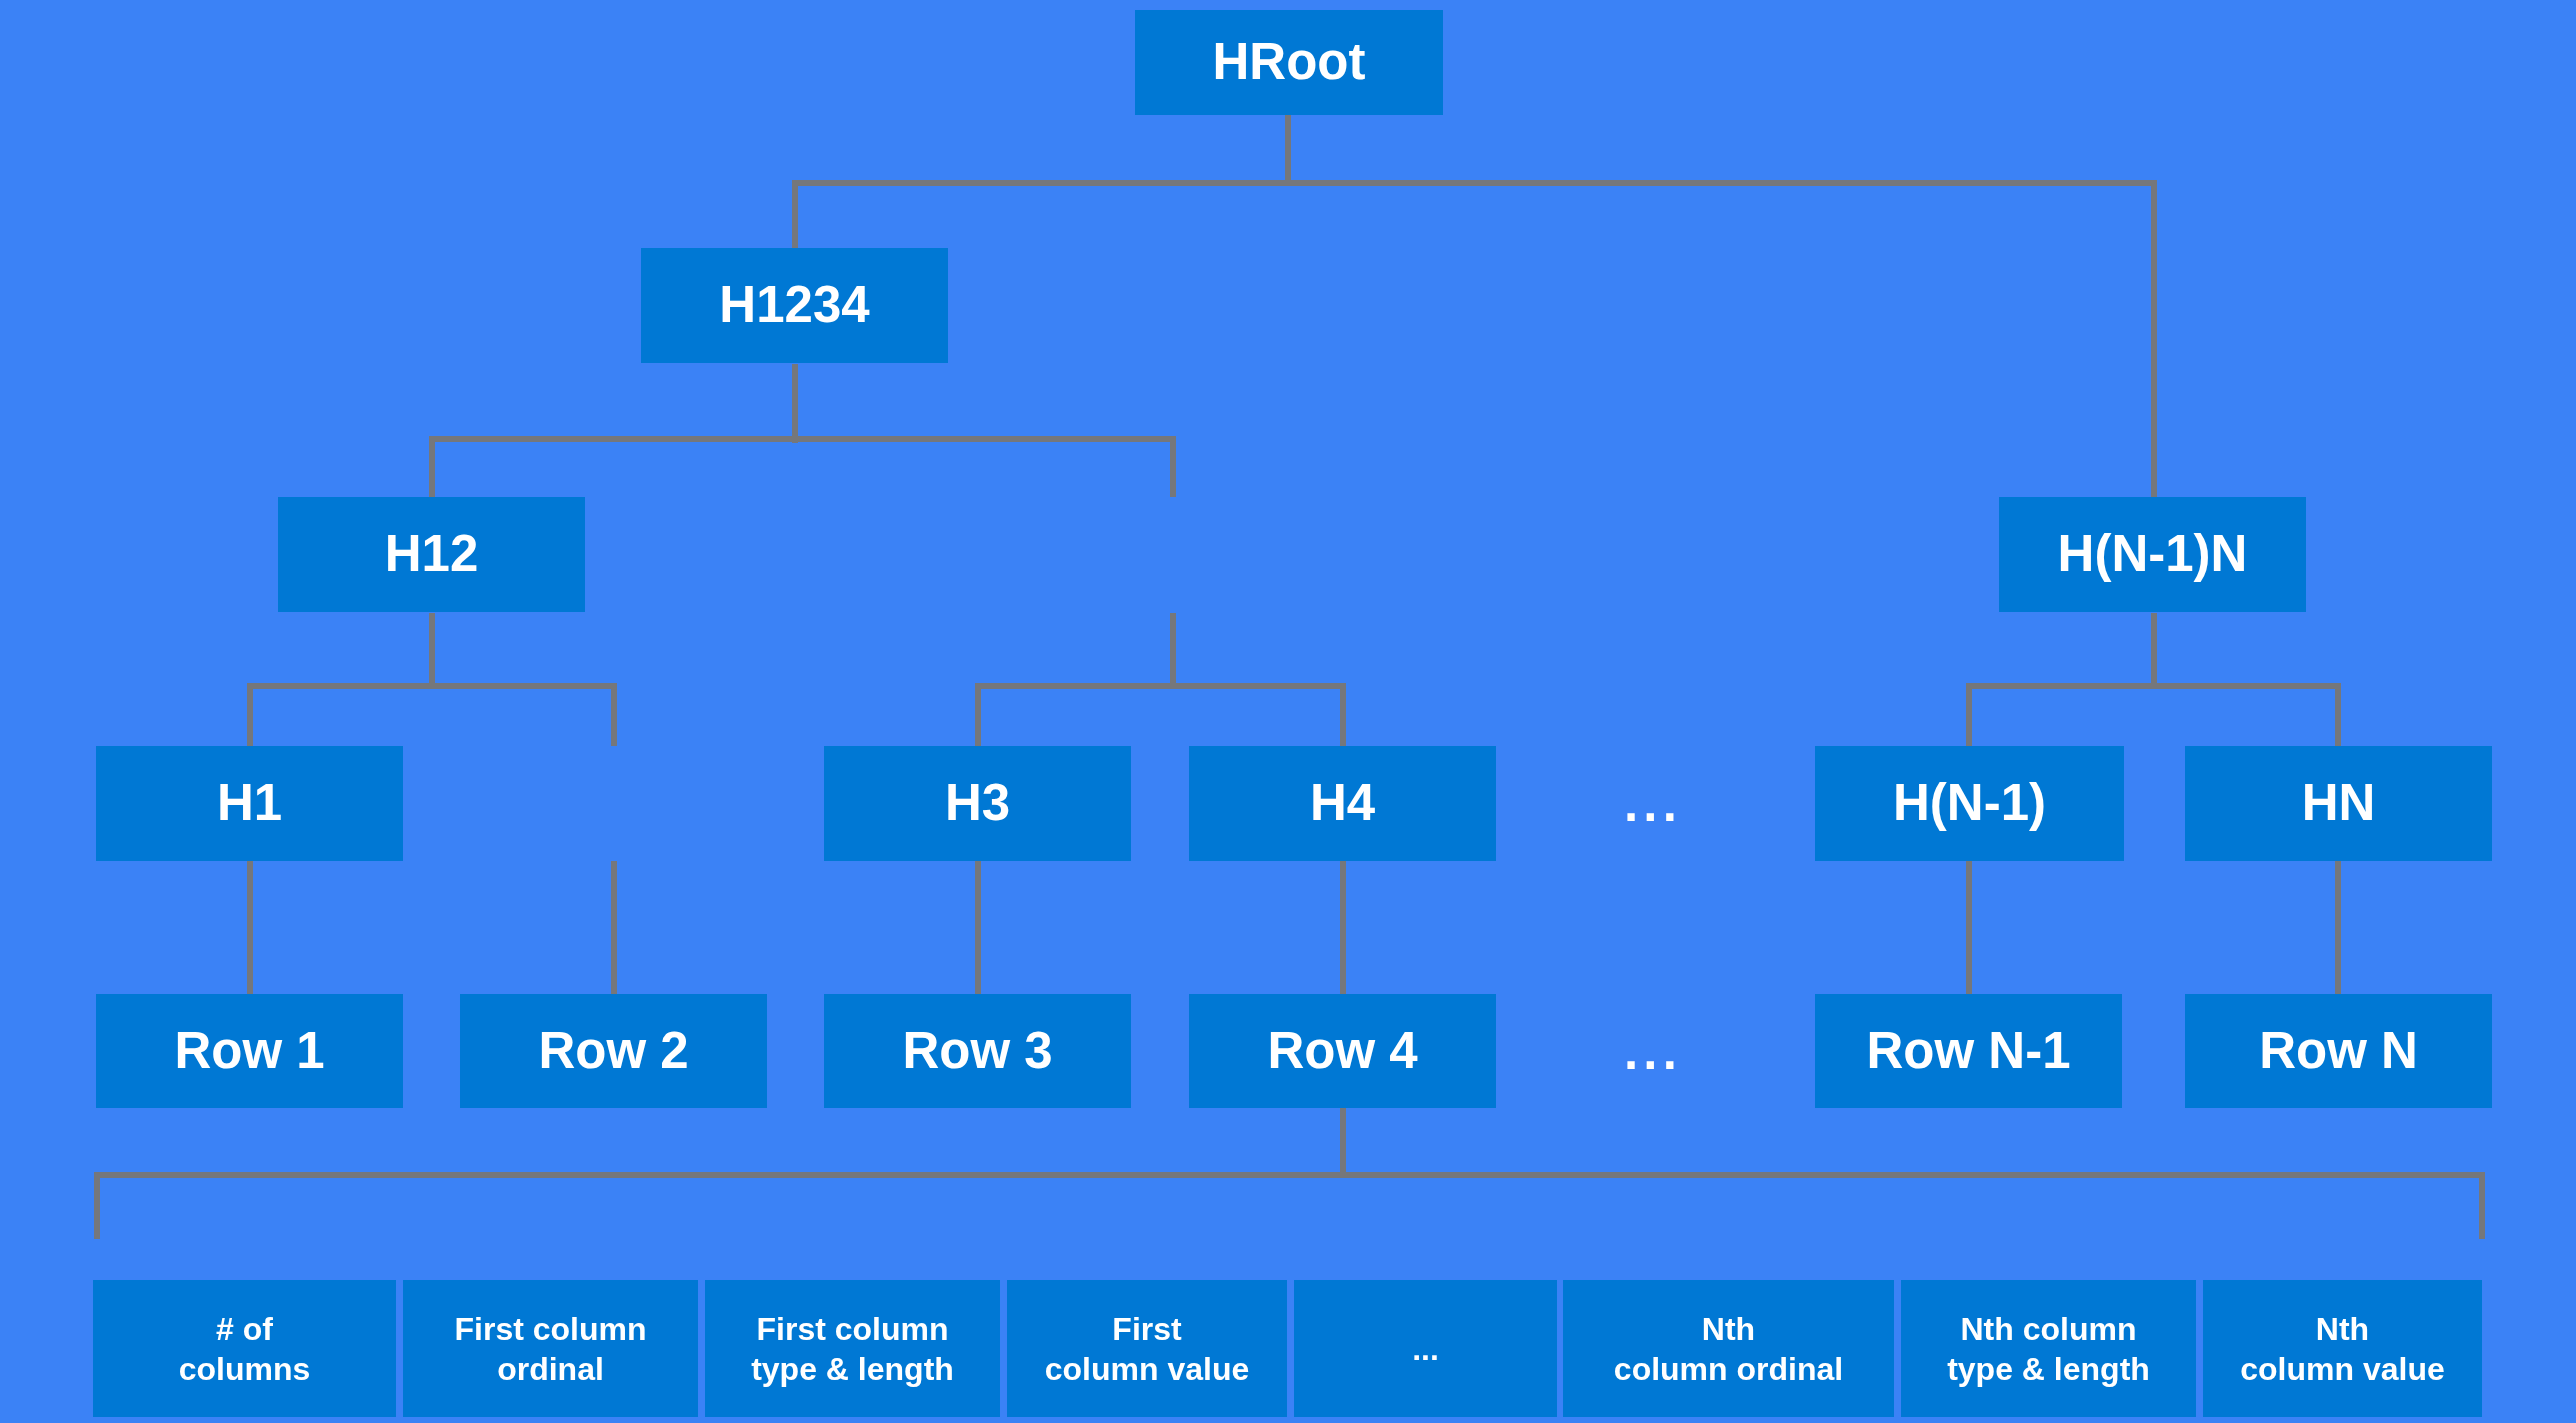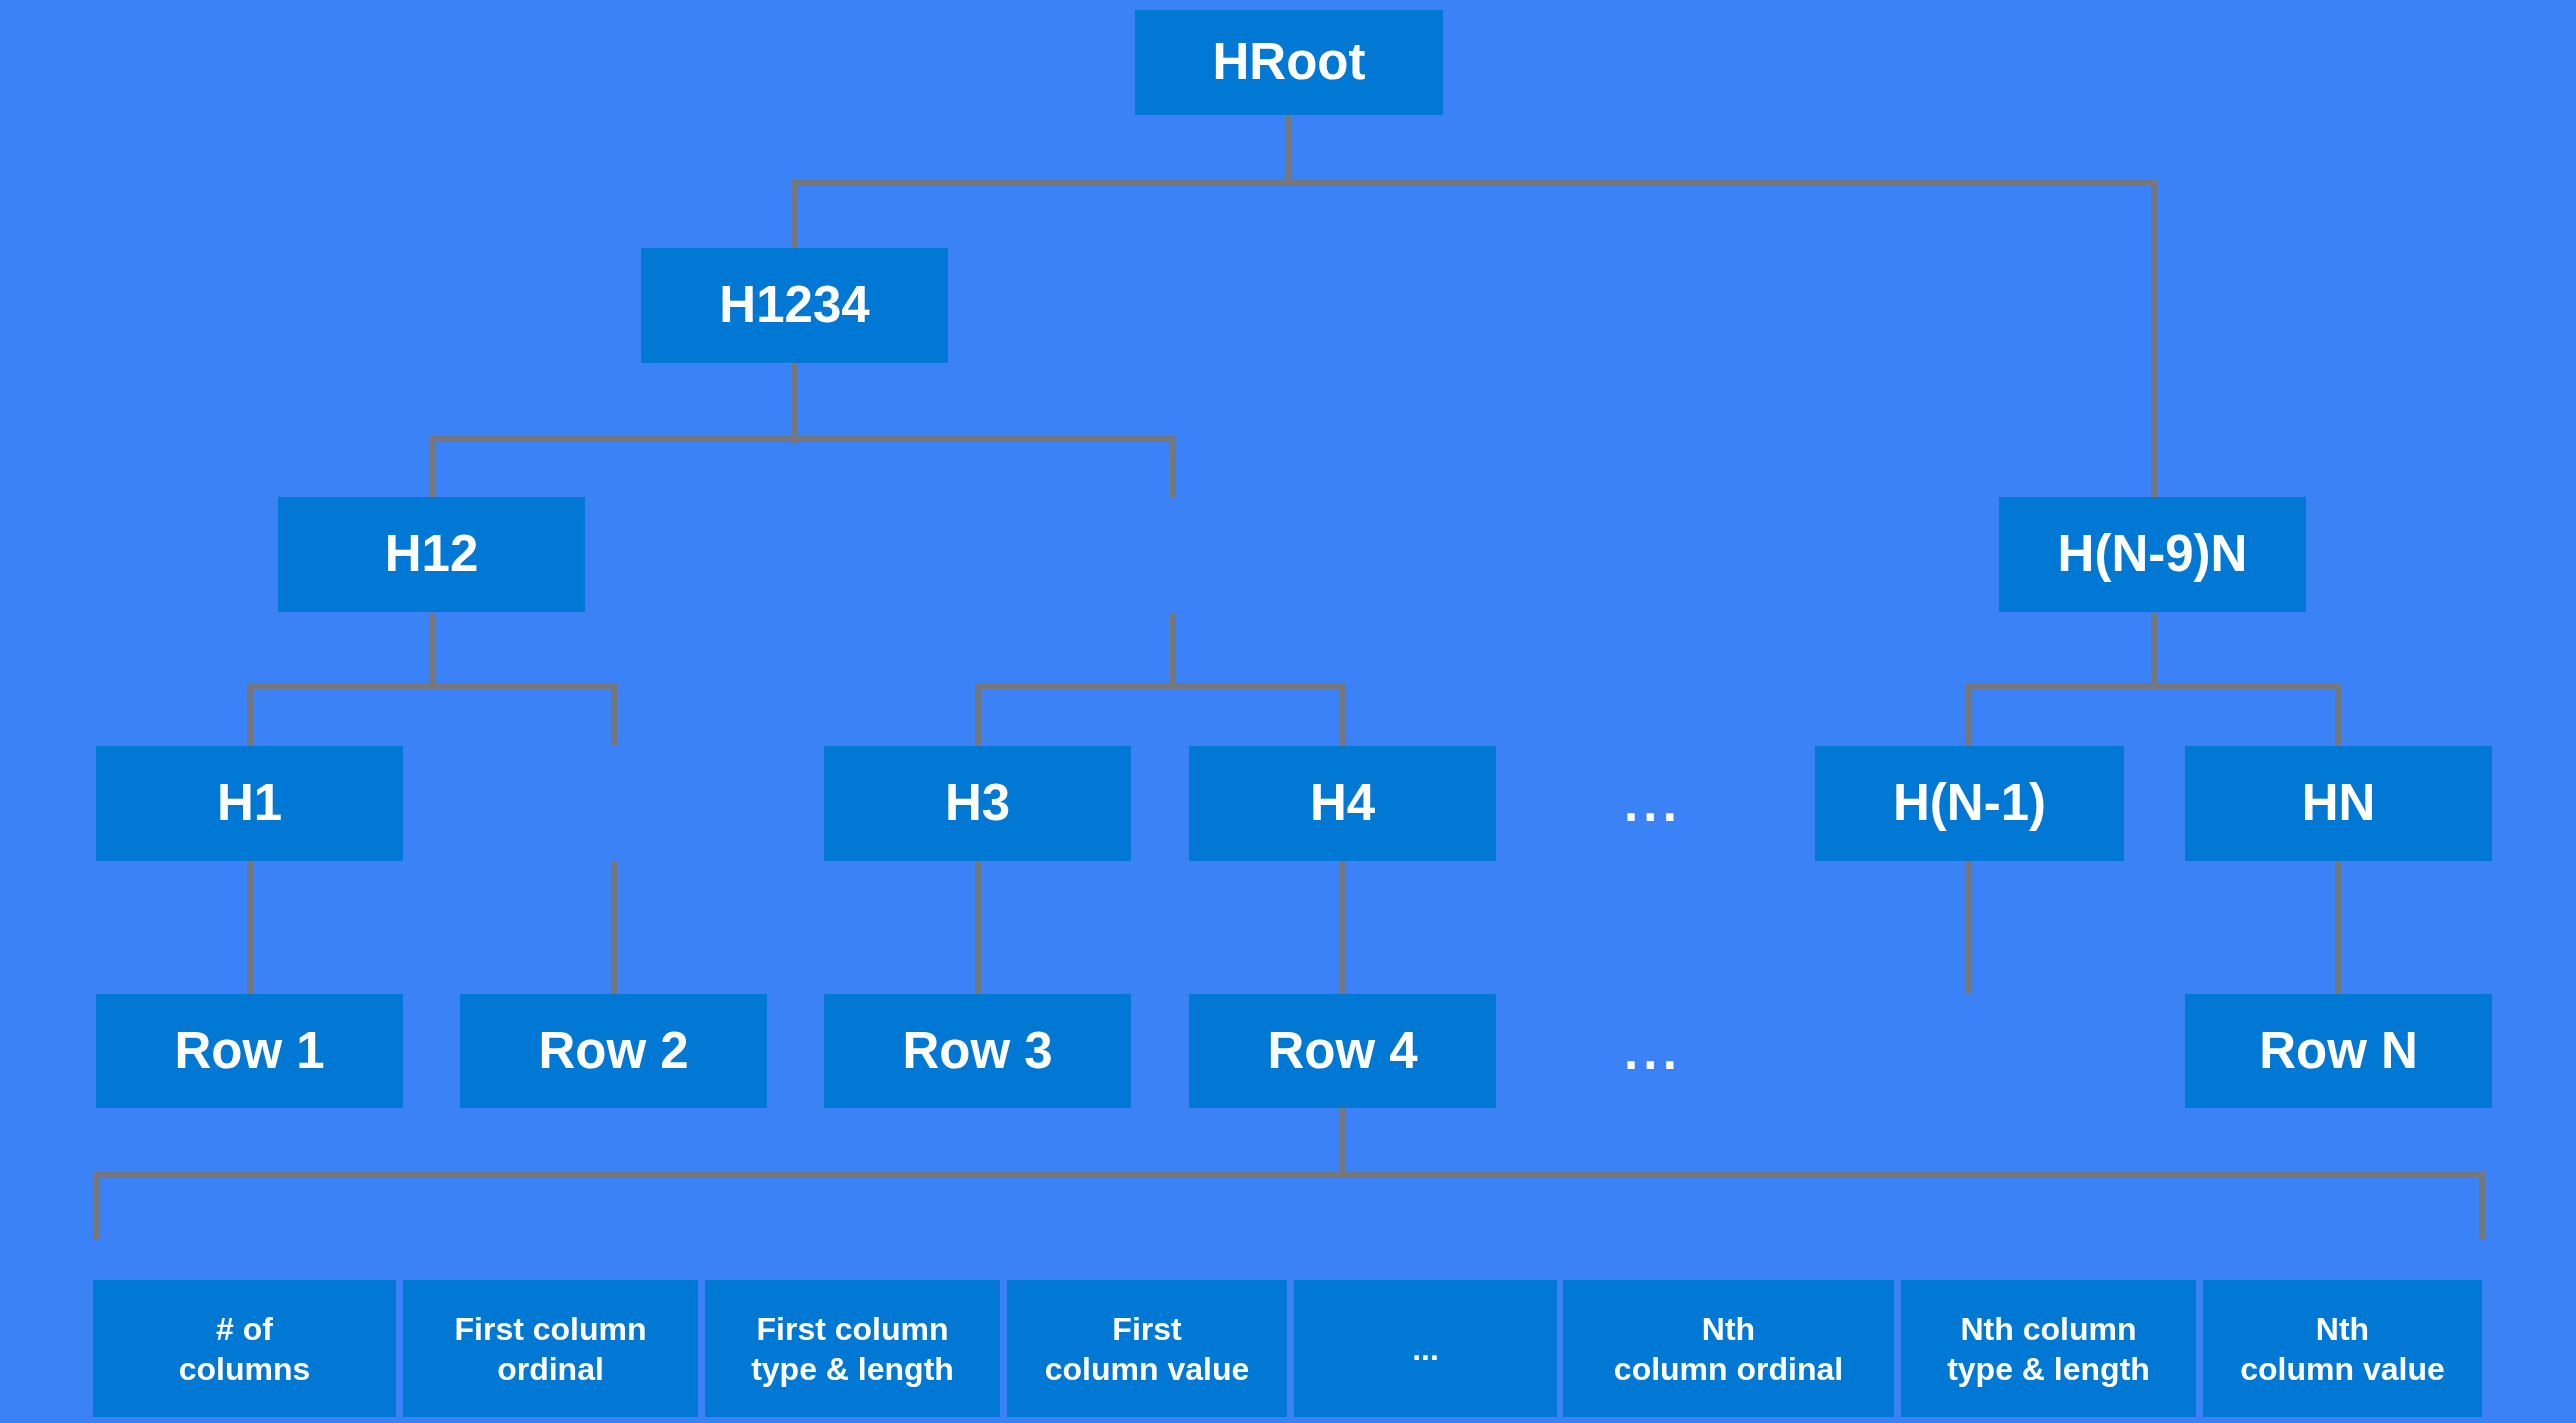--- a/index.html
+++ b/index.html
@@ -81,34 +81,35 @@
 
   <div class="line" style="left:1340px;top:1108px;width:6px;height:70px"></div>
   <div class="line" style="left:94px;top:1172px;width:2391px;height:6px"></div>
   <div class="line" style="left:94px;top:1172px;width:6px;height:67px"></div>
   <div class="line" style="left:2479px;top:1172px;width:6px;height:67px"></div>
 
   <div class="node" style="left:1135px;top:10.2px;width:308px;height:105px">HRoot</div>
   <div class="node" style="left:641px;top:248px;width:307px;height:115px">H1234</div>
 
   <div class="node" style="left:278px;top:497px;width:307px;height:115px">H12</div>
-  <div class="node" style="left:1999px;top:497px;width:307px;height:115px">H(N-9)N</div>
+  <div class="node" style="left:1999px;top:497px;width:307px;height:115px">H(N-1)N</div>
 
   <div class="node" style="left:96px;top:746px;width:307px;height:115px">H1</div>
   <div class="node" style="left:824px;top:746px;width:307px;height:115px">H3</div>
   <div class="node" style="left:1189px;top:746px;width:307px;height:115px">H4</div>
   <div class="ellipsis" style="left:1585px;top:746px;width:136px;height:115px">...</div>
   <div class="node" style="left:1815px;top:746px;width:309px;height:115px">H(N-1)</div>
   <div class="node" style="left:2185px;top:746px;width:307px;height:115px">HN</div>
 
   <div class="node" style="left:96px;top:994px;width:307px;height:114px">Row 1</div>
   <div class="node" style="left:460px;top:994px;width:307px;height:114px">Row 2</div>
   <div class="node" style="left:824px;top:994px;width:307px;height:114px">Row 3</div>
   <div class="node" style="left:1189px;top:994px;width:307px;height:114px">Row 4</div>
   <div class="ellipsis" style="left:1585px;top:994px;width:136px;height:114px">...</div>
+  <div class="node" style="left:1815px;top:994px;width:307px;height:114px">Row N-1</div>
   <div class="node" style="left:2185px;top:994px;width:307px;height:114px">Row N</div>
 
   <div class="cell" style="left:93px;width:303px"># of
 columns</div>
   <div class="cell" style="left:403px;width:295px">First column
 ordinal</div>
   <div class="cell" style="left:705px;width:295px">First column
 type &amp; length</div>
   <div class="cell" style="left:1007px;width:280px">First
 column value</div>

